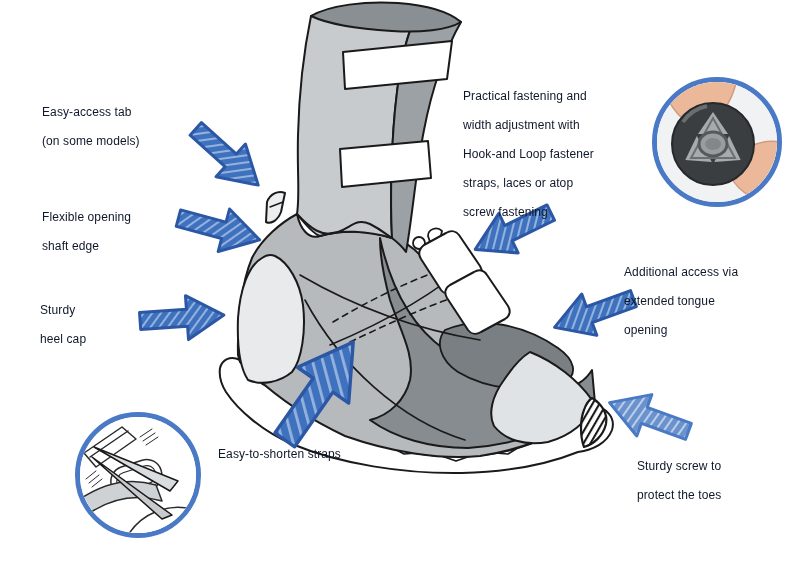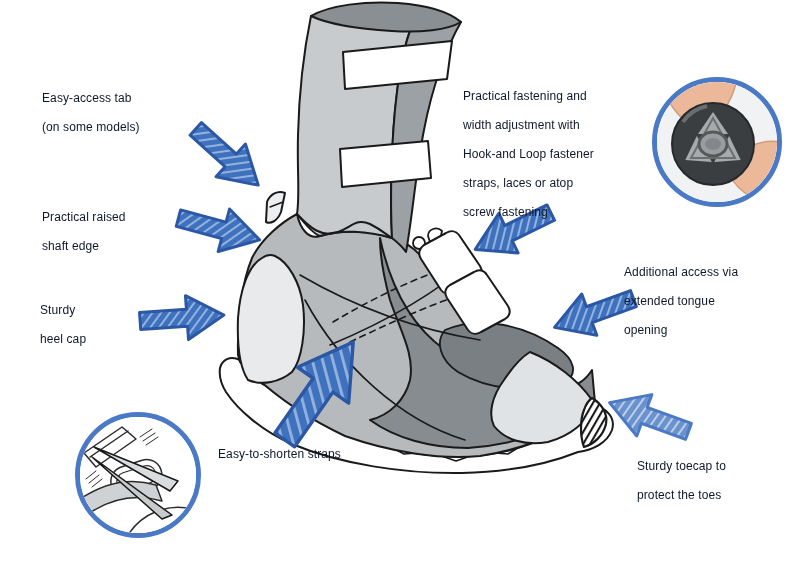--- a/index.html
+++ b/index.html
@@ -126,36 +126,36 @@
     </g>
     <g>
       <use href="#calloutArrow" transform="translate(649,417) rotate(200)" fill="url(#hbl)" stroke="#4A79C5" stroke-width="3"></use>
     </g>
     <g>
       <use href="#calloutArrow" transform="translate(319,391) rotate(-55) scale(1.42)" fill="url(#hb)" stroke="#2B57A5" stroke-width="2.4"></use>
     </g>
   </g>
 </svg>
 
-<div class="label" style="left:42px;top:84px">Easy-access tab
+<div class="label" style="left:42px;top:98px">Easy-access tab
 (on some models)</div>
-<div class="label" style="left:42px;top:203px">Practical raised
+<div class="label" style="left:42px;top:203px">Flexible opening
 shaft edge</div>
 <div class="label" style="left:40px;top:296px">Sturdy
 heel cap</div>
 <div class="label" style="left:463px;top:82px">Practical fastening and
 width adjustment with
 Hook-and Loop fastener
 straps, laces or atop
 screw fastening</div>
 <div class="label" style="left:624px;top:258px">Additional access via
 extended tongue
 opening</div>
 <div class="label" style="left:218px;top:440px">Easy-to-shorten straps</div>
-<div class="label" style="left:637px;top:452px">Sturdy toecap to
+<div class="label" style="left:637px;top:452px">Sturdy screw to
 protect the toes</div>
 
 <div class="inset" style="left:652px;top:77px;width:120px;height:120px">
   <svg width="120" height="120" viewBox="0 0 120 120">
     <rect width="120" height="120" fill="#F1F2F3"></rect>
 
     <path fill="#EBB899" stroke="#D29B7E" stroke-width="1.5" d="M6,-4 L80,-4 C76,20 62,38 44,48 C26,42 12,24 6,6 Z"></path>
 
     <path fill="#EBB899" stroke="#D29B7E" stroke-width="1.5" d="M124,60 C98,56 78,70 72,92 C82,112 104,124 124,118 Z"></path>
 

